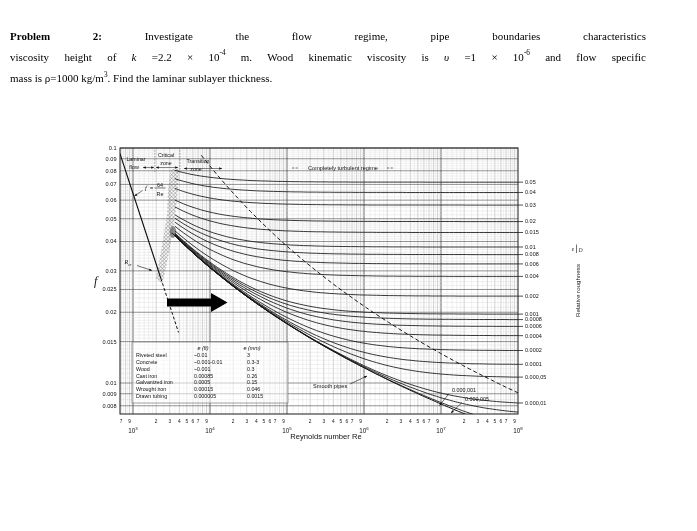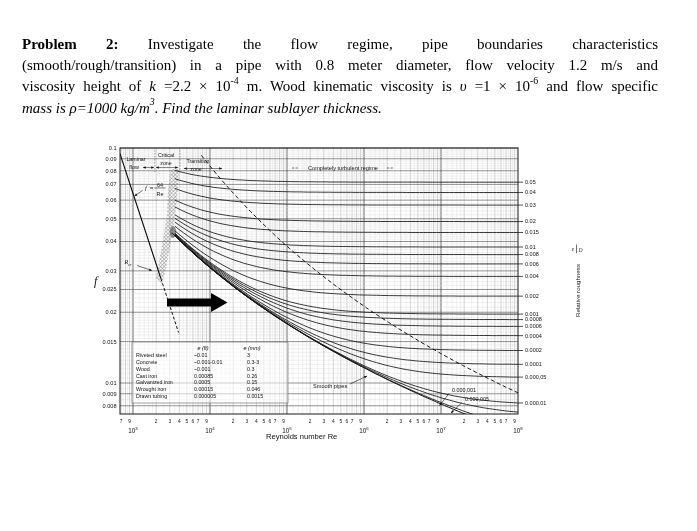--- a/index.html
+++ b/index.html
@@ -1,41 +1,40 @@
 <!DOCTYPE html>
 <html><head>
 <meta charset="utf-8">
 <style>
   html,body{margin:0;padding:0;background:#fff;}
   body{width:697px;height:531px;position:relative;overflow:hidden;
        font-family:"Liberation Serif",serif;color:#000;}
   .page{position:absolute;inset:0;background:#ffffff;}
-  .problem{position:absolute;left:22px;top:26px;width:636px;
-           font-size:15px;line-height:21.2px;margin-top:8px;}
+  .problem{position:absolute;left:10px;top:26px;width:636px;
+           font-size:11px;line-height:21.2px;}
   .pline{text-align:justify;text-align-last:justify;white-space:normal;}
-  .pline.last{text-align-last:auto;font-style:italic;}
+  .pline.last{text-align-last:auto;}
   .b{font-weight:bold;}
   .it{font-style:italic;}
   sup.sp{font-size:0.66em;line-height:0;position:relative;top:-0.15em;}
   #moody-svg{position:absolute;left:0;top:0;}
   .axlabel{position:absolute;font-family:"Liberation Sans",sans-serif;color:#111;}
-  .xlabel{left:266px;top:432px;width:120px;text-align:left;font-size:7.6px;}
+  .xlabel{left:266px;top:432px;width:120px;text-align:center;font-size:7.6px;}
   .ylabel{left:94px;top:274px;font-size:12px;font-style:italic;
           font-family:"Liberation Serif",serif;}
   .rightlabel{left:503px;top:286px;width:150px;height:9px;text-align:center;
               font-size:6.2px;transform:rotate(-90deg);}
 </style>
 </head>
 <body>
 
 <div class="page">
 
   <div class="problem">
     <div class="pline"><span class="b">Problem 2:</span><span> Investigate the flow regime, pipe boundaries characteristics</span></div>
-    <div class="pline"><span>(smooth/rough/transition) in a pipe with 0.8 meter diameter, flow velocity 1.2 m/s and</span></div>
     <div class="pline"><span>viscosity height of </span><span class="it">k</span><span> =2.2 × 10</span><sup class="sp">-4</sup><span> m. Wood kinematic viscosity is </span><span class="it">υ</span><span> =1 × 10</span><sup class="sp">-6</sup><span> and flow specific</span></div>
     <div class="pline last"><span>mass is ρ=1000 kg/m</span><sup class="sp">3</sup><span>. Find the laminar sublayer thickness.</span></div>
   </div>
 
   <svg id="moody-svg" width="697" height="531" viewBox="0 0 697 531">
       <defs>
         <clipPath id="pc">
           <rect x="120" y="148" width="398" height="266"></rect>
         </clipPath>
         <pattern id="h1" width="2.6" height="2.6" patternUnits="userSpaceOnUse" patternTransform="rotate(45)">

